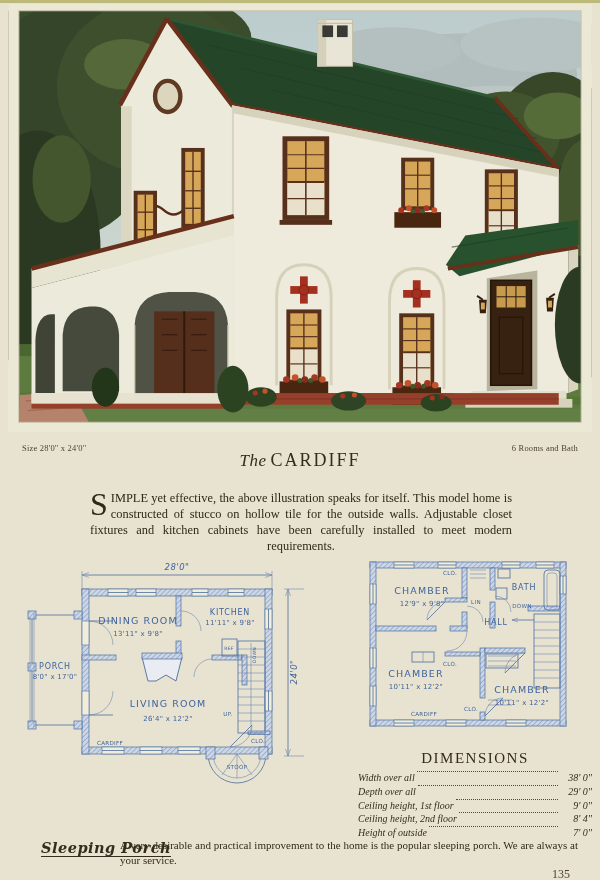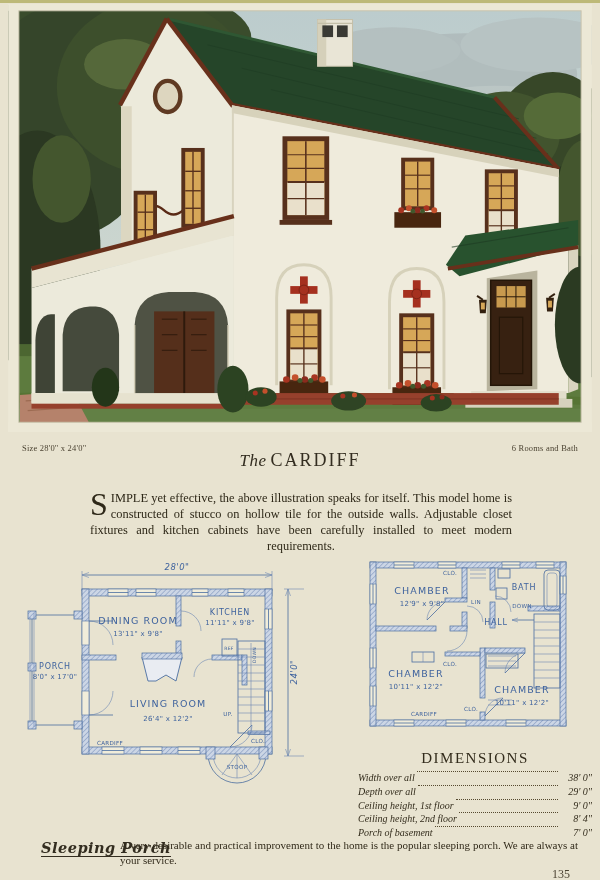--- a/index.html
+++ b/index.html
@@ -574,21 +574,21 @@
     <span class="lbl">Ceiling height, 1st floor</span>
     <span class="dots"></span>
     <span class="val">9' 0"</span>
   </div>
   <div class="dim-row">
     <span class="lbl">Ceiling height, 2nd floor</span>
     <span class="dots"></span>
     <span class="val">8' 4"</span>
   </div>
   <div class="dim-row">
-    <span class="lbl">Porch of basement</span>
+    <span class="lbl">Height of outside</span>
     <span class="dots"></span>
     <span class="val">7' 0"</span>
   </div>
 </div>
 
 <div class="footer-heading">Sleeping Porch</div>
 <div class="footer-text">A very desirable and practical improvement to the home is the popular sleeping porch.  We are always at your service.</div>
 <div class="page-number">135</div>
 
 </body></html>

